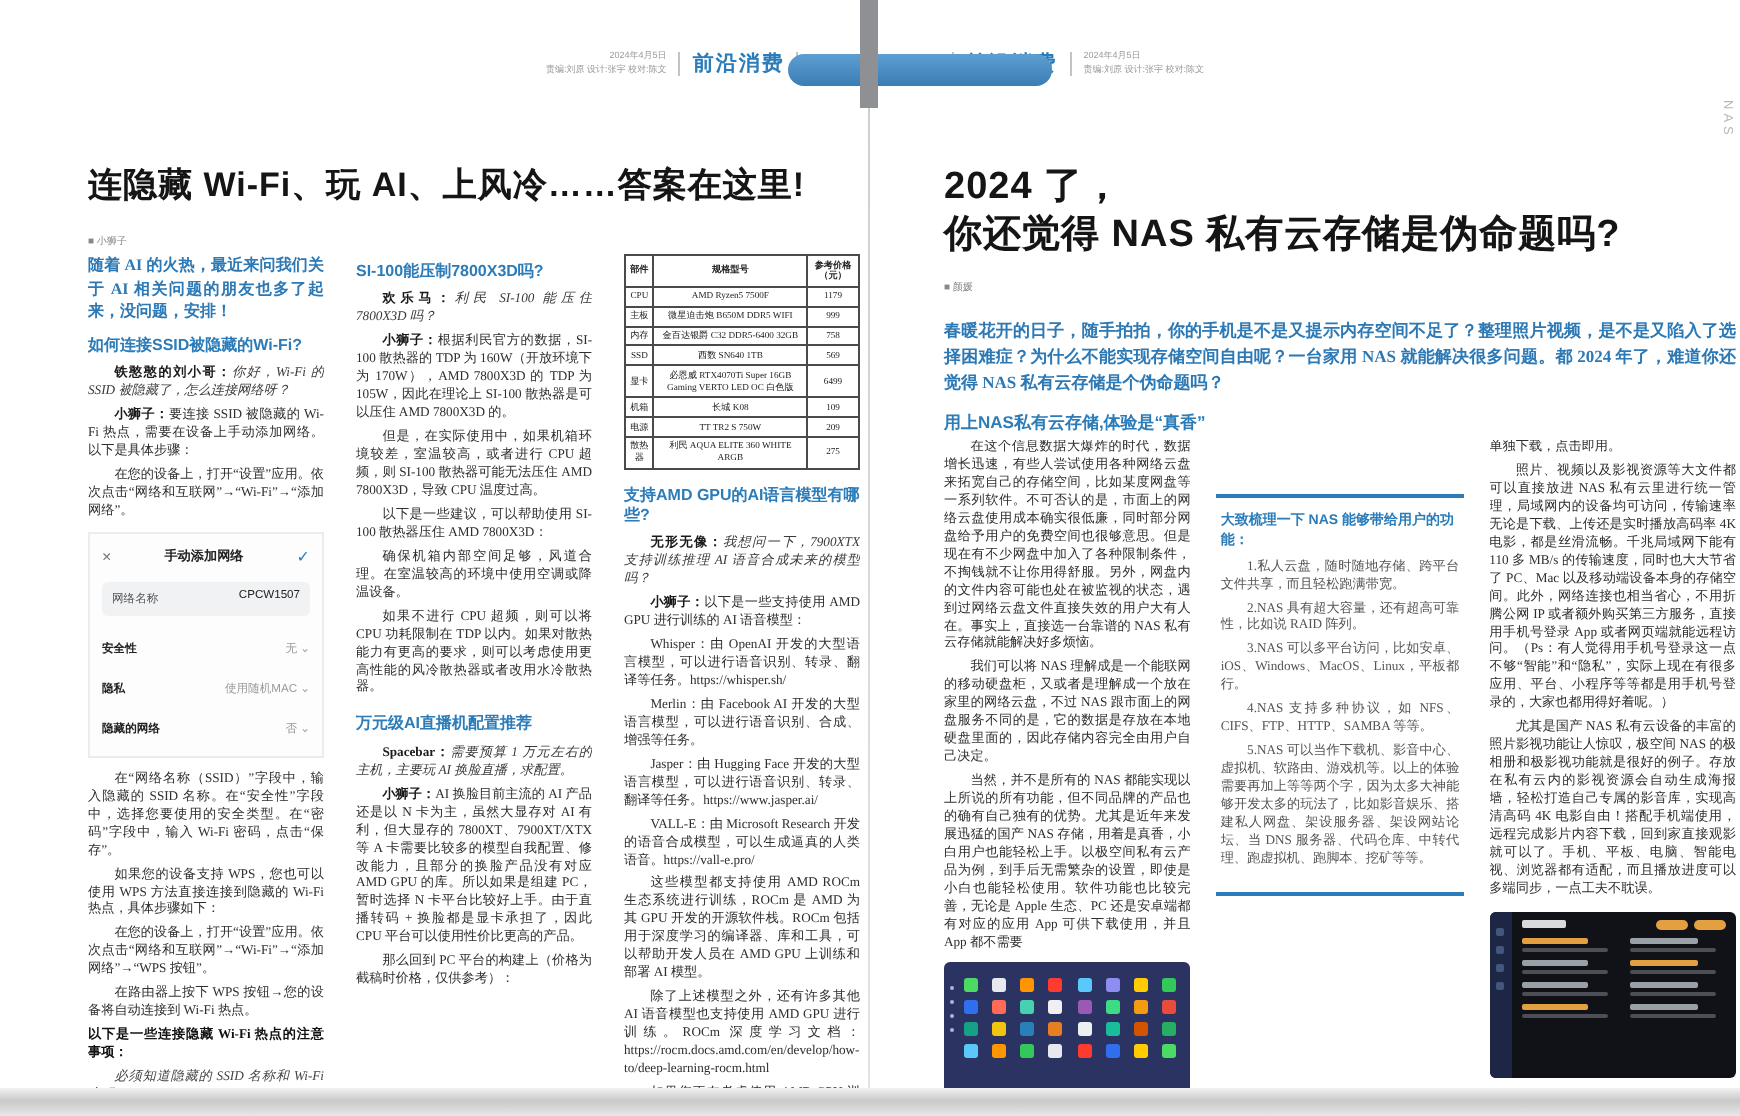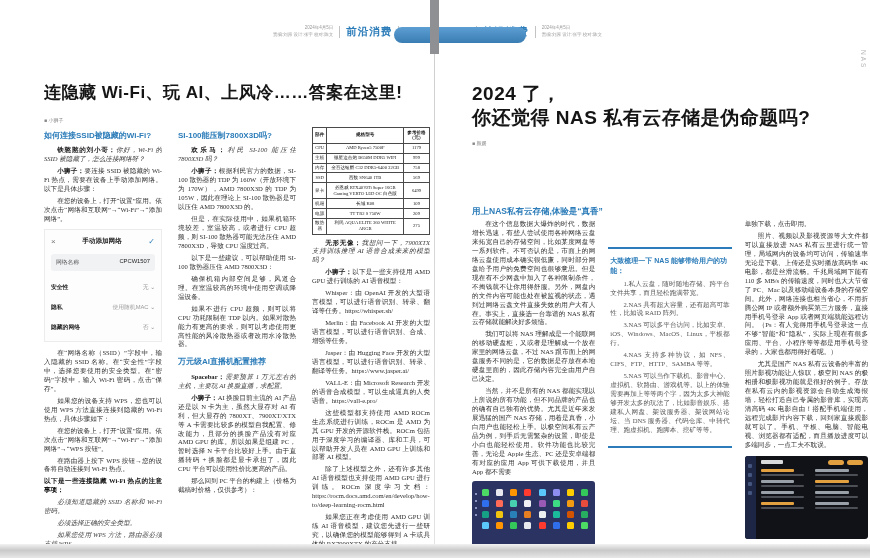--- a/index.html
+++ b/index.html
@@ -130,20 +130,21 @@
     </div>
   </div>
 
   <div class="page page-left">
     <div class="title">连隐藏 Wi-Fi、玩 AI、上风冷……答案在这里!</div>
     <div class="author">■ 小狮子</div>
 
     <div class="cols">
 
       <div class="col">
+        <p class="intro">随着 AI 的火热，最近来问我们关于 AI 相关问题的朋友也多了起来，没问题，安排！</p>
         <div class="h-blue first">如何连接SSID被隐藏的Wi-Fi?</div>
         <p class="body q"><span class="qname">铁憨憨的刘小哥：</span><span>你好，Wi-Fi 的 SSID 被隐藏了，怎么连接网络呀？</span></p>
         <p class="body"><span class="qname">小狮子：</span><span>要连接 SSID 被隐藏的 Wi-Fi 热点，需要在设备上手动添加网络。以下是具体步骤：</span></p>
         <p class="body">在您的设备上，打开“设置”应用。依次点击“网络和互联网”→“Wi-Fi”→“添加网络”。</p>
 
         <div class="dialog">
           <div class="dlg-head">
             <span class="dlg-x">×</span>
             <span class="dlg-title">手动添加网络</span>
             <span class="dlg-ok">✓</span>
@@ -234,39 +235,41 @@
                 <td>209</td>
               </tr>
           <tr>
                 <td>散热器</td>
                 <td>利民 AQUA ELITE 360 WHITE ARGB</td>
                 <td>275</td>
               </tr>
         </tbody>
           </table>
 
+        <div class="h-blue">支持AMD GPU的AI语言模型有哪些?</div>
         <p class="body q"><span class="qname">无形无像：</span><span>我想问一下，7900XTX 支持训练推理 AI 语音合成未来的模型吗？</span></p>
         <p class="body"><span class="qname">小狮子：</span><span>以下是一些支持使用 AMD GPU 进行训练的 AI 语音模型：</span></p>
         <p class="body">Whisper：由 OpenAI 开发的大型语言模型，可以进行语音识别、转录、翻译等任务。https://whisper.sh/</p>
         <p class="body">Merlin：由 Facebook AI 开发的大型语言模型，可以进行语音识别、合成、增强等任务。</p>
         <p class="body">Jasper：由 Hugging Face 开发的大型语言模型，可以进行语音识别、转录、翻译等任务。https://www.jasper.ai/</p>
         <p class="body">VALL-E：由 Microsoft Research 开发的语音合成模型，可以生成逼真的人类语音。https://vall-e.pro/</p>
         <p class="body">这些模型都支持使用 AMD ROCm 生态系统进行训练，ROCm 是 AMD 为其 GPU 开发的开源软件栈。ROCm 包括用于深度学习的编译器、库和工具，可以帮助开发人员在 AMD GPU 上训练和部署 AI 模型。</p>
         <p class="body">除了上述模型之外，还有许多其他 AI 语音模型也支持使用 AMD GPU 进行训练。ROCm 深度学习文档：https://rocm.docs.amd.com/en/develop/how-to/deep-learning-rocm.html</p>
         <p class="body">如果您正在考虑使用 AMD GPU 训练 AI 语音模型，建议您先进行一些研究，以确保您的模型能够得到 A 卡或具体的 RX7900XTX 的充分支持。</p>
       </div>
     </div>
   </div>
 
   <div class="page page-right">
     <div class="title">
       <div>2024 了，</div>
       <div>你还觉得 NAS 私有云存储是伪命题吗?</div>
     </div>
     <div class="author">■ 颜媛</div>
+    <p class="intro">春暖花开的日子，随手拍拍，你的手机是不是又提示内存空间不足了？整理照片视频，是不是又陷入了选择困难症？为什么不能实现存储空间自由呢？一台家用 NAS 就能解决很多问题。都 2024 年了，难道你还觉得 NAS 私有云存储是个伪命题吗？</p>
     <div class="sec-head">用上NAS私有云存储,体验是“真香”</div>
 
     <div class="cols">
 
       <div class="col">
         <p class="body">在这个信息数据大爆炸的时代，数据增长迅速，有些人尝试使用各种网络云盘来拓宽自己的存储空间，比如某度网盘等一系列软件。不可否认的是，市面上的网络云盘使用成本确实很低廉，同时部分网盘给予用户的免费空间也很够意思。但是现在有不少网盘中加入了各种限制条件，不掏钱就不让你用得舒服。另外，网盘内的文件内容可能也处在被监视的状态，遇到过网络云盘文件直接失效的用户大有人在。事实上，直接选一台靠谱的 NAS 私有云存储就能解决好多烦恼。</p>
         <p class="body">我们可以将 NAS 理解成是一个能联网的移动硬盘柜，又或者是理解成一个放在家里的网络云盘，不过 NAS 跟市面上的网盘服务不同的是，它的数据是存放在本地硬盘里面的，因此存储内容完全由用户自己决定。</p>
         <p class="body">当然，并不是所有的 NAS 都能实现以上所说的所有功能，但不同品牌的产品也的确有自己独有的优势。尤其是近年来发展迅猛的国产 NAS 存储，用着是真香，小白用户也能轻松上手。以极空间私有云产品为例，到手后无需繁杂的设置，即使是小白也能轻松使用。软件功能也比较完善，无论是 Apple 生态、PC 还是安卓端都有对应的应用 App 可供下载使用，并且 App 都不需要</p>
         <div class="shot shot-appgrid">
           <div class="dots">

